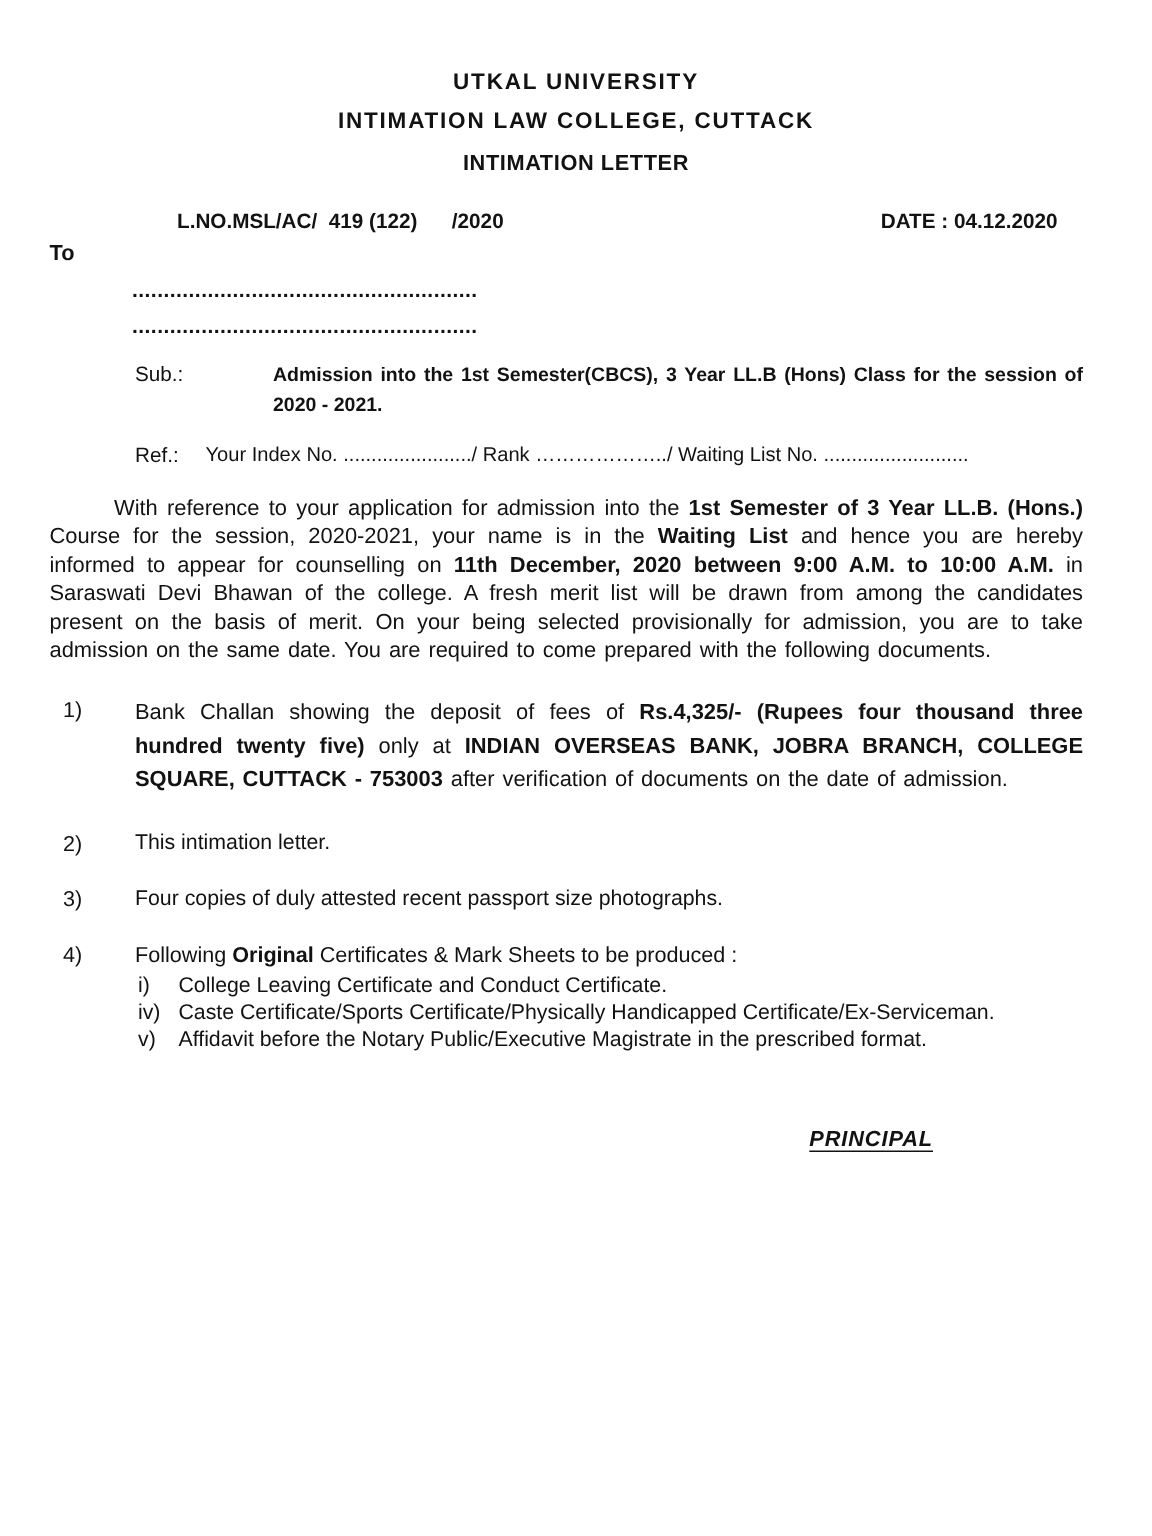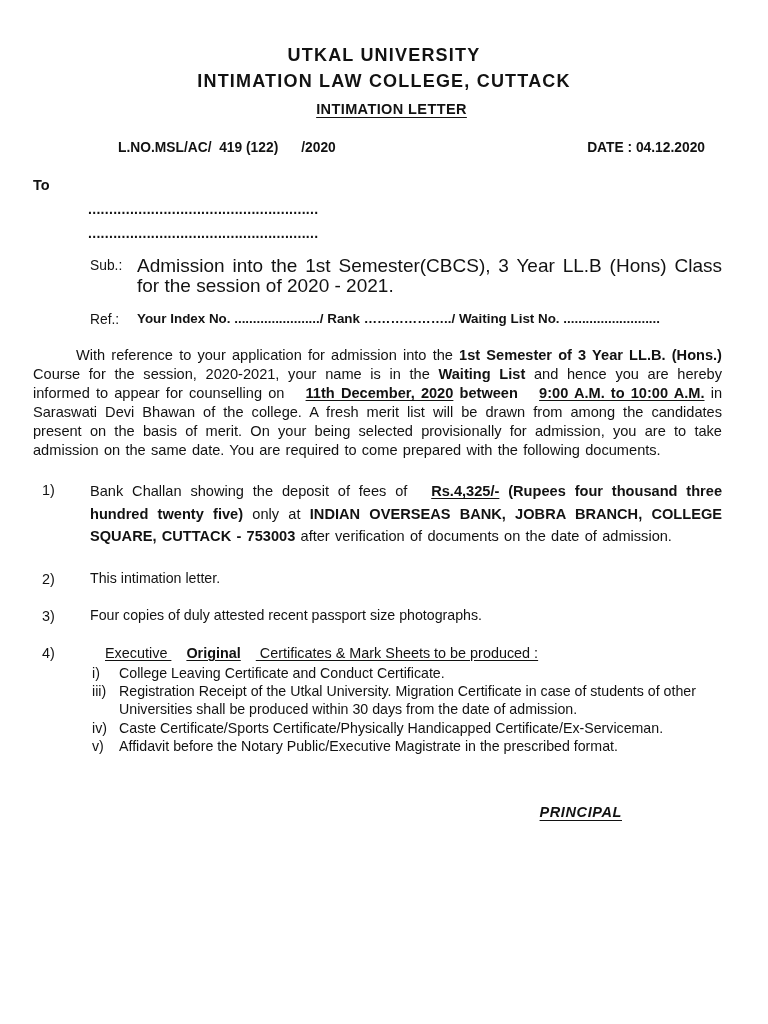--- a/index.html
+++ b/index.html
@@ -8,26 +8,26 @@
     position: relative;
     width: 768px;
     height: 1024px;
     margin: 0 auto;
     background: #ffffff;
     color: #121212;
     font-family: "Liberation Sans", sans-serif;
     overflow: hidden;
   }
   .b { font-weight: bold; }
-  .u { text-decoration: underline; text-underline-offset: 2px; margin-left: 15px; }
+  .u { text-underline-offset: 2px; }
   .pre { white-space: pre; }
 
   .doc-header { padding-top: 42px; text-align: center; }
   .h1 {
-    font-size: 18px;
+    font-size: 15px;
     font-weight: bold;
     line-height: 26px;
     letter-spacing: 1.2px;
   }
   .h3 {
     margin-top: 7px;
     font-size: 14.5px;
     font-weight: bold;
     letter-spacing: 0.4px;
   }
@@ -38,43 +38,44 @@
   .lno-row {
     display: flex;
     justify-content: space-between;
     margin-top: 23px;
     margin-left: 57px;
     padding-right: 17px;
     font-size: 13.8px;
     font-weight: bold;
     padding-left: 28px;
   }
-  .to-label { margin-top: 22px; font-size: 14.5px; font-weight: bold; }
+  .to-label { margin-top: 6px; font-size: 14.5px; font-weight: bold; }
   .addr {
     margin-top: 8px;
     margin-left: 55px;
     font-size: 14px;
     font-weight: bold;
     line-height: 16px;
     letter-spacing: 0.3px;
   }
 
   .label-row { display: flex; margin-top: 14px; margin-left: 57px; }
   .label-row.first { margin-top: 15px; }
   .row-label { width: 47px; flex: none; font-size: 13.8px; font-weight: normal; line-height: 20px; }
   .sub-text {
     width: 585px;
-    font-size: 19px;
-    font-weight: normal;
+    font-size: 13px;
+    font-weight: bold;
     line-height: 20px;
     text-align: justify;
+    margin-left: 45px;
   }
   .ref-text {
     font-size: 13.4px;
-    font-weight: bold;
+    font-weight: normal;
     line-height: 17px;
     white-space: nowrap;
   }
 
   .body-para {
     margin-top: 16px;
     font-size: 14.6px;
     line-height: 18.9px;
     text-align: justify;
     text-indent: 43px;
@@ -158,28 +159,24 @@
     </div>
 
     <div class="li item3">
       <span class="num">3)</span>
       <div class="li-text">Four copies of duly attested recent passport size photographs.</div>
     </div>
 
     <div class="li item4">
       <span class="num">4)</span>
       <div class="li-text">
-        <div class="item4-heading"><span class="u">Executive </span><span class="b u">Original</span><span class="u"> Certificates &amp; Mark Sheets to be produced :</span></div>
+        <div class="item4-heading"><span class="u">Following </span><span class="b u">Original</span><span class="u"> Certificates &amp; Mark Sheets to be produced :</span></div>
         <div class="sub-li">
           <span class="rnum">i)</span>
           <div class="sub-li-text">College Leaving Certificate and Conduct Certificate.</div>
-        </div>
-        <div class="sub-li">
-          <span class="rnum">iii)</span>
-          <div class="sub-li-text">Registration Receipt of the Utkal University. Migration Certificate in case of students of other Universities shall be produced within 30 days from the date of admission.</div>
         </div>
         <div class="sub-li">
           <span class="rnum">iv)</span>
           <div class="sub-li-text">Caste Certificate/Sports Certificate/Physically Handicapped Certificate/Ex-Serviceman.</div>
         </div>
         <div class="sub-li">
           <span class="rnum">v)</span>
           <div class="sub-li-text">Affidavit before the Notary Public/Executive Magistrate in the prescribed format.</div>
         </div>
       </div>

